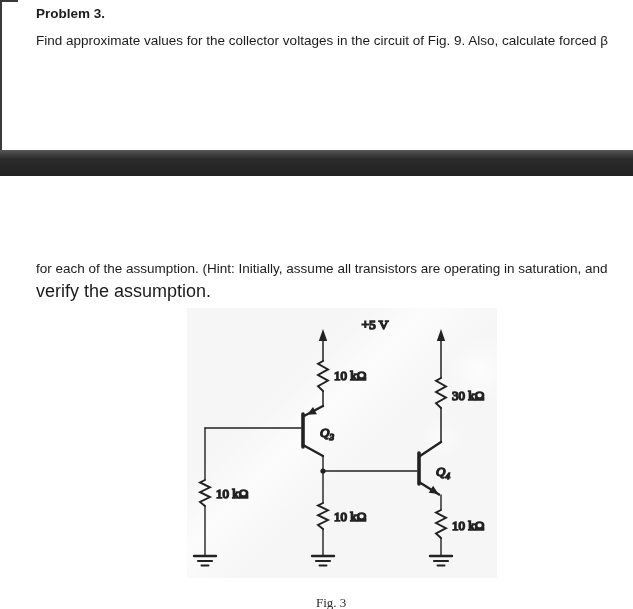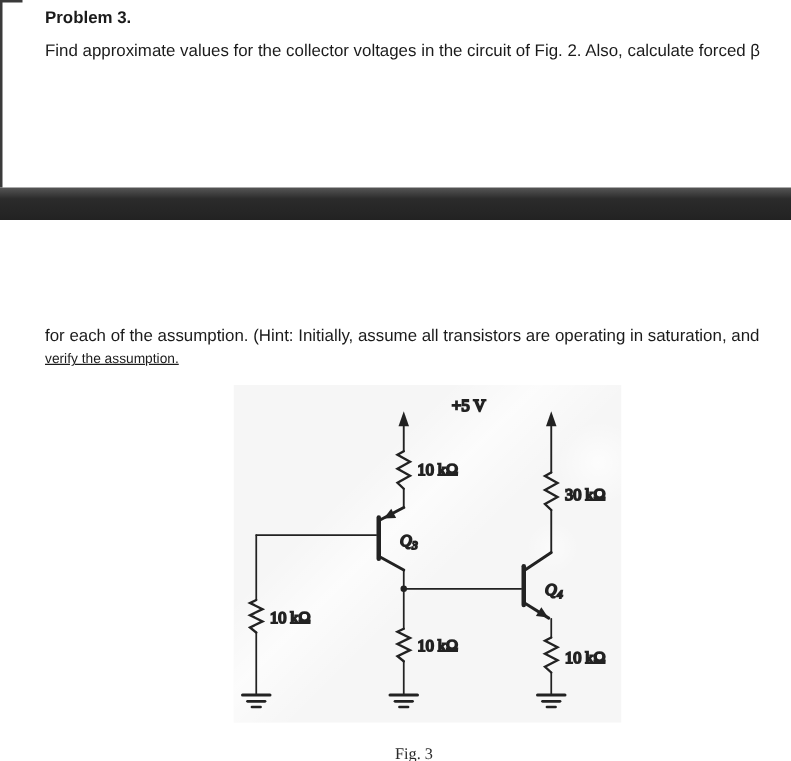--- a/index.html
+++ b/index.html
@@ -7,21 +7,21 @@
     width:633px;height:609px;overflow:hidden;position:relative;
     background:#ffffff;
     font-family:"Liberation Sans", sans-serif;
     color:#1b1b1b;
   }
   .edge-line{position:absolute;left:0;top:0;width:2px;height:150px;background:#3a3a3a;}
   .edge-tick{position:absolute;left:0;top:0;width:18px;height:2px;background:#3a3a3a;}
   .doc-title{position:absolute;left:36px;top:6px;font-size:13.5px;font-weight:bold;white-space:nowrap;}
   .doc-p1{position:absolute;left:36px;top:33px;font-size:13.5px;white-space:nowrap;}
   .doc-p2a{position:absolute;left:36px;top:261px;font-size:13.5px;white-space:nowrap;}
-  .doc-p2b{position:absolute;left:36px;top:281px;font-size:11px;white-space:nowrap;text-decoration:underline;}
+  .doc-p2b{position:absolute;left:36px;top:281px;font-size:18px;white-space:nowrap;}
   .divider{
     position:absolute;left:0;top:150px;width:633px;height:26px;
     background:linear-gradient(#565656 0%, #2b2b2b 35%, #222222 100%);
   }
   .figure{
     position:absolute;left:187px;top:308px;width:310px;height:270px;
     background:
       radial-gradient(circle 48px at 292px 62px, rgba(255,255,255,0.75), rgba(255,255,255,0) 70%),
       radial-gradient(circle 30px at 255px 130px, rgba(255,255,255,0.55), rgba(255,255,255,0) 70%),
       linear-gradient(135deg, rgba(255,255,255,0) 30%, rgba(255,255,255,0.65) 42%, rgba(255,255,255,0) 55%),
@@ -38,21 +38,21 @@
   .qname{font-size:13px;font-style:italic;}
   .qsub{font-size:9px;font-style:italic;}
 </style>
 </head>
 <body>
 
 <div class="edge-line"></div>
 <div class="edge-tick"></div>
 
 <div class="doc-title">Problem 3.</div>
-<div class="doc-p1">Find approximate values for the collector voltages in the circuit of Fig. 2. Also, calculate forced β</div>
+<div class="doc-p1">Find approximate values for the collector voltages in the circuit of Fig. 9. Also, calculate forced β</div>
 <div class="divider"></div>
 <div class="doc-p2a">for each of the assumption. (Hint: Initially, assume all transistors are operating in saturation, and</div>
 <div class="doc-p2b">verify the assumption.</div>
 
 <div class="figure">
 <svg width="310" height="270" viewBox="0 0 310 270">
   <g stroke="#222222" fill="none" stroke-width="1.5" stroke-linecap="round">
 
     <text class="sup" x="188" y="21" text-anchor="middle">+5 V</text>
 

